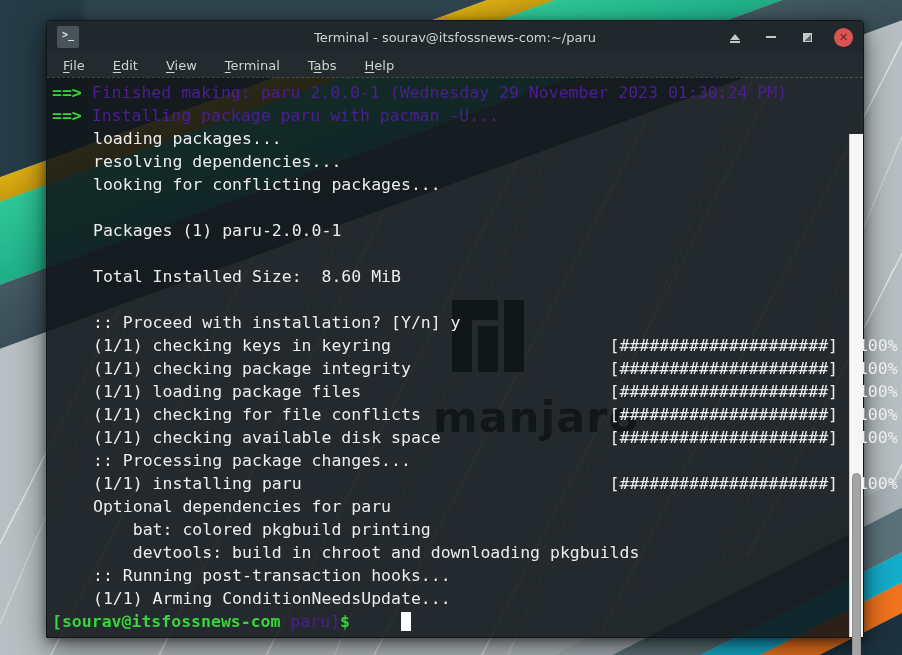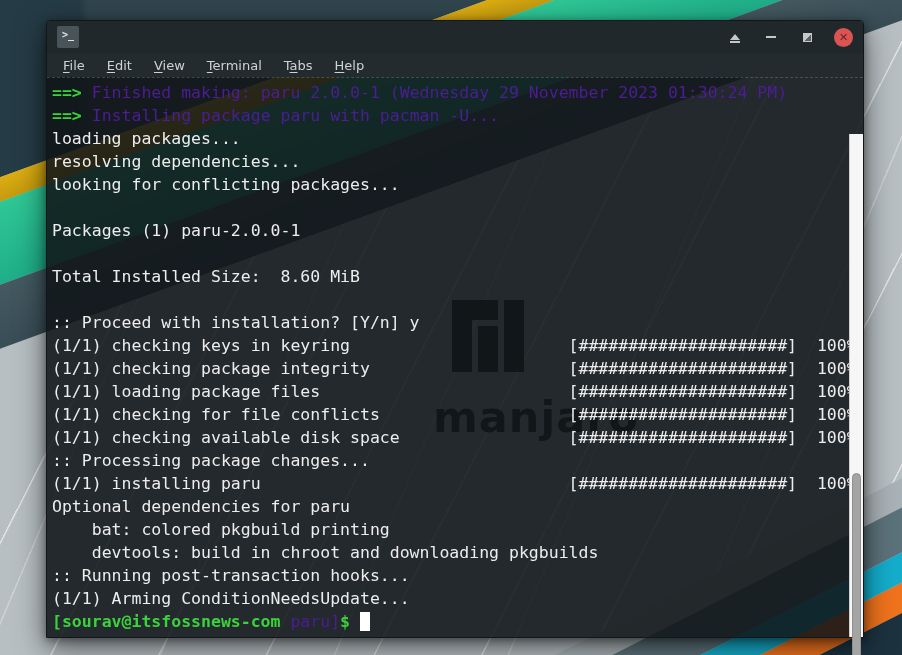--- a/index.html
+++ b/index.html
@@ -49,31 +49,31 @@
   #controls { position:absolute; right:10px; top:0; height:32px; display:flex; align-items:center; gap:18px; }
   .ctl { width:18px; height:18px; display:flex; align-items:center; justify-content:center; cursor:default; }
   .shade-tri { width:0; height:0; border-left:5px solid transparent; border-right:5px solid transparent; border-bottom:6px solid #c3c9ca; }
   .shade-bar { position:absolute; width:10px; height:2px; background:#c3c9ca; margin-top:10px; }
   .min-bar { width:10px; height:2px; background:#c3c9ca; }
   .max-box { width:9px; height:9px; border:1px solid #c3c9ca; background:linear-gradient(135deg,#c3c9ca 50%,#59646a 50%); }
   .close-circle { width:19px; height:19px; border-radius:50%; background:#db5454; color:#6d2020;
     font-size:11px; font-weight:bold; display:flex; align-items:center; justify-content:center; line-height:1; }
 
   #menubar { position:absolute; left:0; top:32px; right:0; height:24px; background:#232b2f;
-    display:flex; align-items:center; padding-left:10px; gap:10px; }
+    display:flex; align-items:center; padding-left:10px; gap:16px; }
   .menu-item { color:#ced3d4; font-size:13px; padding:2px 6px; }
   .menu-item u { text-decoration:underline; text-underline-offset:2px; }
 
   #content { position:absolute; left:0; top:56px; right:0; bottom:0; background:rgba(16,21,24,0.88);
     border-top:1px dashed rgba(150,180,170,0.30); }
   #screen { position:absolute; left:5px; top:3px; right:16px;
     font-family:"DejaVu Sans Mono",monospace; font-size:16.5px; line-height:23px;
     white-space:pre; color:#ededed; }
   .line { height:23px; }
-  .sg-p  { color:#ededed; }
+  .sg-p  { color:#ededed;margin-left:41px; }
   .sg-b  { color:#4c1d95; font-weight:normal; }
   .sg-gb { color:#3bd33b; font-weight:bold; }
   .cursor { display:inline-block; width:10px; height:19px; background:#ffffff; vertical-align:-4px; }
 
   
   #scrollbar { position:absolute; right:0; top:56px; width:14px; bottom:0; background:#f6f6f6; border-left:1px solid #cfcfcf; }
   #scroll-thumb { position:absolute; left:2px; width:9px; top:339px; height:220px; background:#a4a4a4; border-radius:5px; border:1px solid #8f8f8f; }
 </style>
 </head>
 <body>
@@ -97,20 +97,21 @@
       <div class="b l2"></div>
       <div class="b l3"></div>
       <div class="b l4"></div>
   </div>
   <div id="wm-text">manjaro</div>
 </div>
 
 <div id="window">
   <div id="titlebar">
     <div id="win-icon">&gt;_</div>
+    <div id="title">Terminal - sourav@itsfossnews-com:~/paru</div>
     <div id="controls">
       <div class="ctl">
         <span class="shade-tri"></span>
         <span class="shade-bar"></span>
       </div>
       <div class="ctl">
         <span class="min-bar"></span>
       </div>
       <div class="ctl">
         <span class="max-box"></span>

